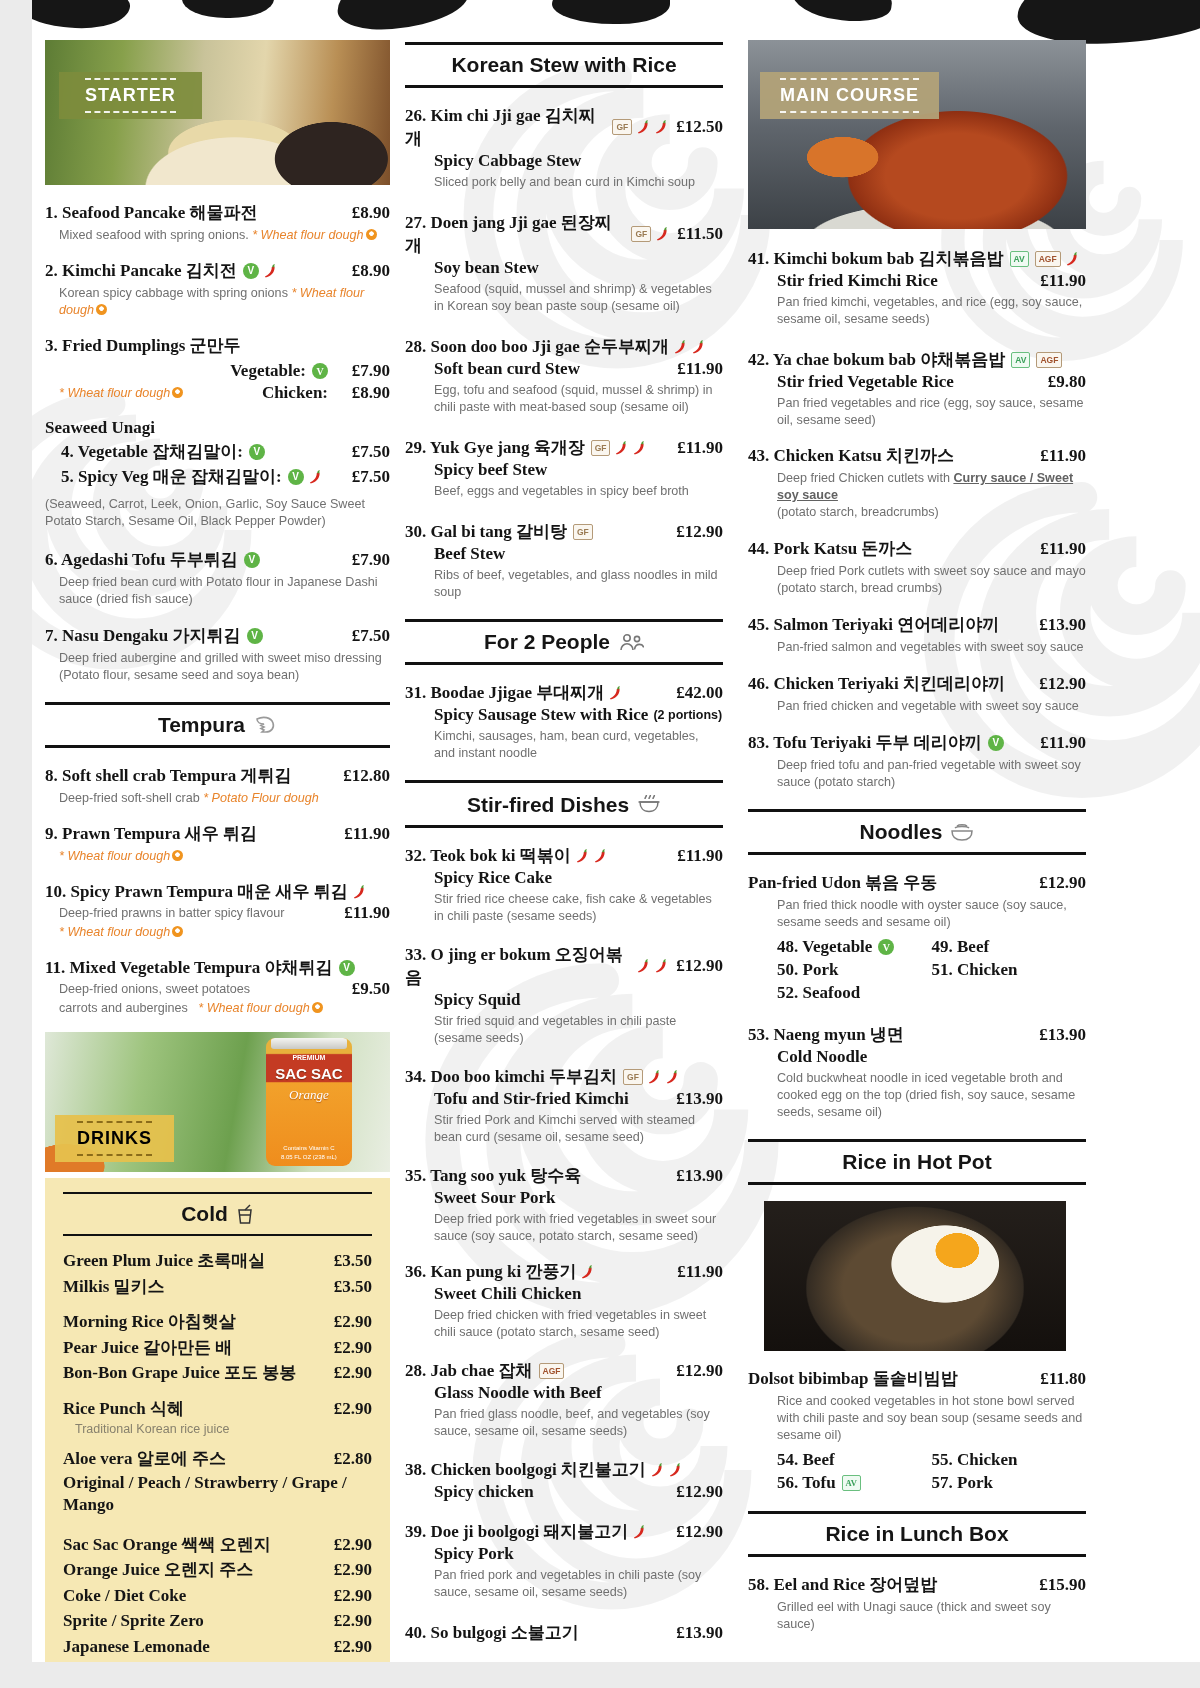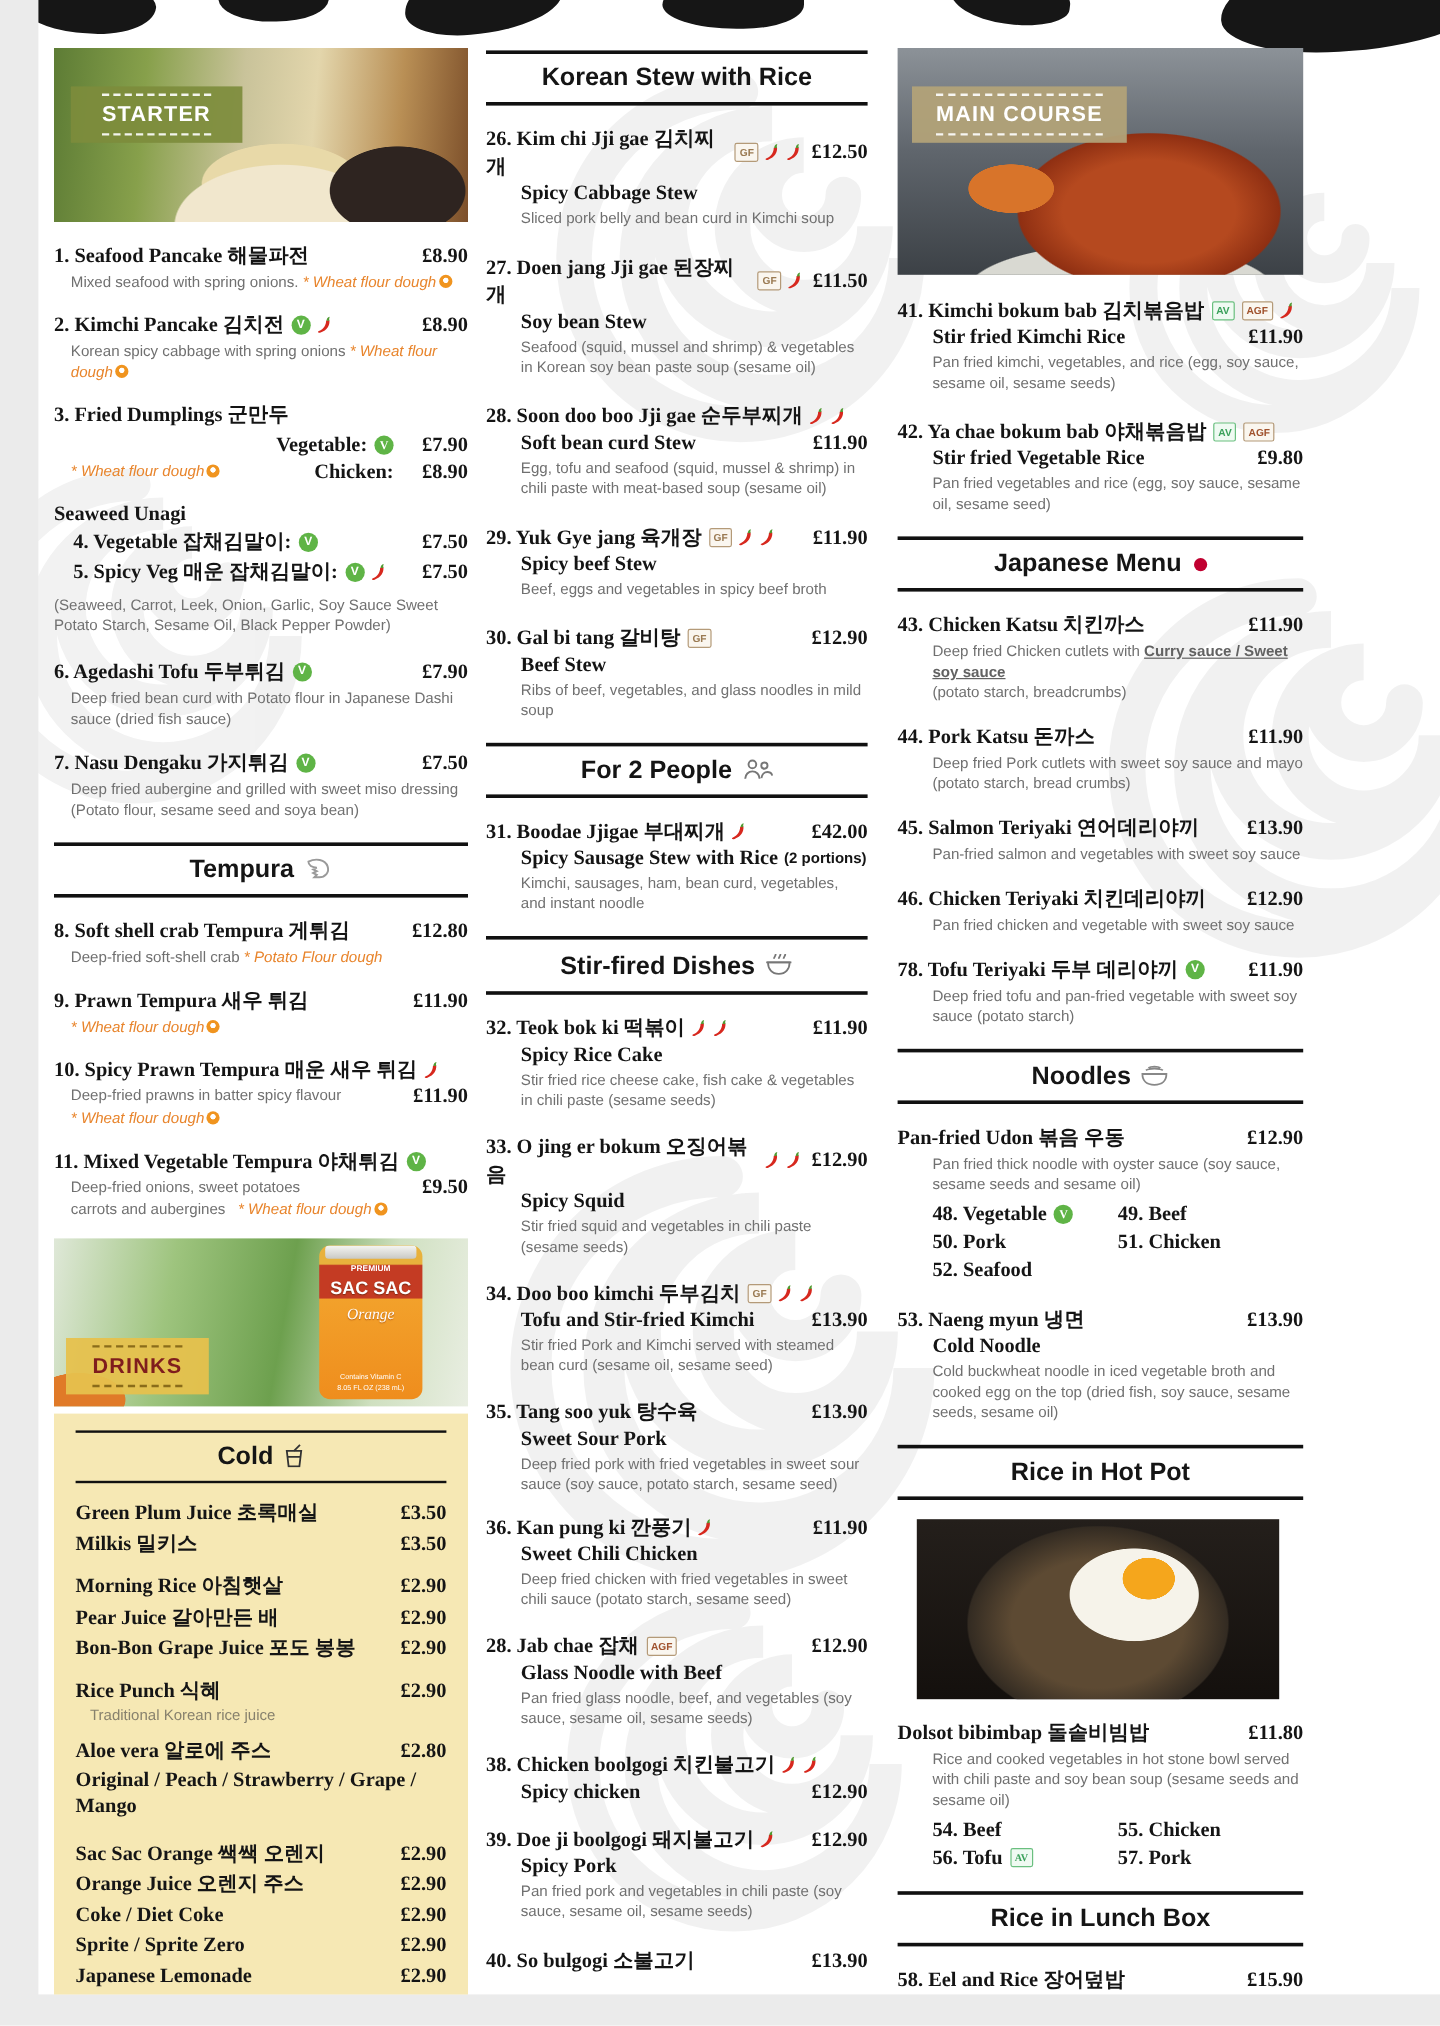--- a/index.html
+++ b/index.html
@@ -39,21 +39,21 @@
       radial-gradient(150px 112px at 50% 58%, #5d4a33 48%, #332b22 72%, rgba(0,0,0,0) 73%),
       linear-gradient(#241f1b,#14100d);}
   
   .band{position:absolute;text-align:center;}
   .band .bl{border-top:2px dashed rgba(255,255,255,.9);}
   .band .bt{font-weight:bold;font-size:18px;letter-spacing:1px;color:#fff;margin:5px 0;}
   .band-starter{left:14px;top:32px;padding:6px 26px;background:rgba(125,140,60,.92);}
   .band-main{left:12px;top:32px;padding:6px 20px;background:rgba(178,162,120,.95);}
   .band-drinks{left:10px;bottom:10px;padding:6px 22px;background:rgba(230,193,77,.95);}
   .band-drinks .bl{border-top:2px dashed rgba(122,93,16,.85);}
-  .band-drinks .bt{color:#7f1d1d;}
+  .band-drinks .bt{color:#000000;}
   
   .can{position:absolute;left:64%;top:4%;width:25%;height:92%;border-radius:9px;
        background:linear-gradient(#e8b13c 12%,#c43b23 13% 34%,#f2a12b 35%,#ef8d1d);text-align:center;overflow:hidden;}
   .can::before{content:"";position:absolute;left:6%;top:0;width:88%;height:9%;background:linear-gradient(#f5f5f2,#c9c9c4);border-radius:3px;}
   .can-premium{position:absolute;top:13%;left:0;right:0;font-size:7px;font-weight:bold;color:#fff;}
   .can-brand{position:absolute;top:21%;left:0;right:0;font-size:15px;font-weight:bold;color:#fff;text-shadow:0 1px 1px #7a2a12;}
   .can-flavor{position:absolute;top:38%;left:0;right:0;font-size:13px;font-style:italic;font-family:"Liberation Serif",serif;color:#fff;text-shadow:0 1px 1px #b25a12;}
   .can-note{position:absolute;bottom:12%;left:0;right:0;font-size:6px;color:#fff;}
   .can-size{position:absolute;bottom:5%;left:0;right:0;font-size:6px;color:#fff;}
   
@@ -612,21 +612,20 @@
           <span class="bx av">AV</span>
           <span class="bx agf">AGF</span>
         </div>
       <div class="sub ind">
           <span>Stir fried Vegetable Rice</span>
           <span class="price">£9.80</span>
         </div>
       <div class="desc ind">Pan fried vegetables and rice (egg, soy sauce, sesame oil, sesame seed)</div>
     </div>
 
-    <div class="sec"><span>Japanese Menu</span><span class="reddot"></span></div>
 
     <div class="item">
       <div class="trow">
           <span class="name">43. Chicken Katsu 치킨까스</span>
           <span class="price">£11.90</span>
         </div>
       <div class="desc ind"><span>Deep fried Chicken cutlets with</span> <span class="ul">Curry sauce / Sweet soy sauce</span><br><span>(potato starch, breadcrumbs)</span></div>
     </div>
 
     <div class="item" style="margin-top:16px">
@@ -648,21 +647,21 @@
     <div class="item" style="margin-top:16px">
       <div class="trow">
           <span class="name">46. Chicken Teriyaki 치킨데리야끼</span>
           <span class="price">£12.90</span>
         </div>
       <div class="desc ind">Pan fried chicken and vegetable with sweet soy sauce</div>
     </div>
 
     <div class="item" style="margin-top:16px">
       <div class="trow">
-          <span class="name">78. Tofu Teriyaki 두부 데리야끼</span>
+          <span class="name">83. Tofu Teriyaki 두부 데리야끼</span>
           <span class="vb">V</span>
           <span class="price">£11.90</span>
         </div>
       <div class="desc ind">Deep fried tofu and pan-fried vegetable with sweet soy sauce (potato starch)</div>
     </div>
 
     <div class="sec"><span>Noodles</span><svg class="ic" width="24" height="20" viewBox="0 0 24 20">
           <g fill="none" stroke="#888" stroke-width="1.5">
             <path d="M2 9h20c0 5.5-3.5 9-10 9S2 14.5 2 9z"></path>
             <path d="M5 6c2-2 12-2 14 0M7 4c2-1.6 8-1.6 10 0"></path>

